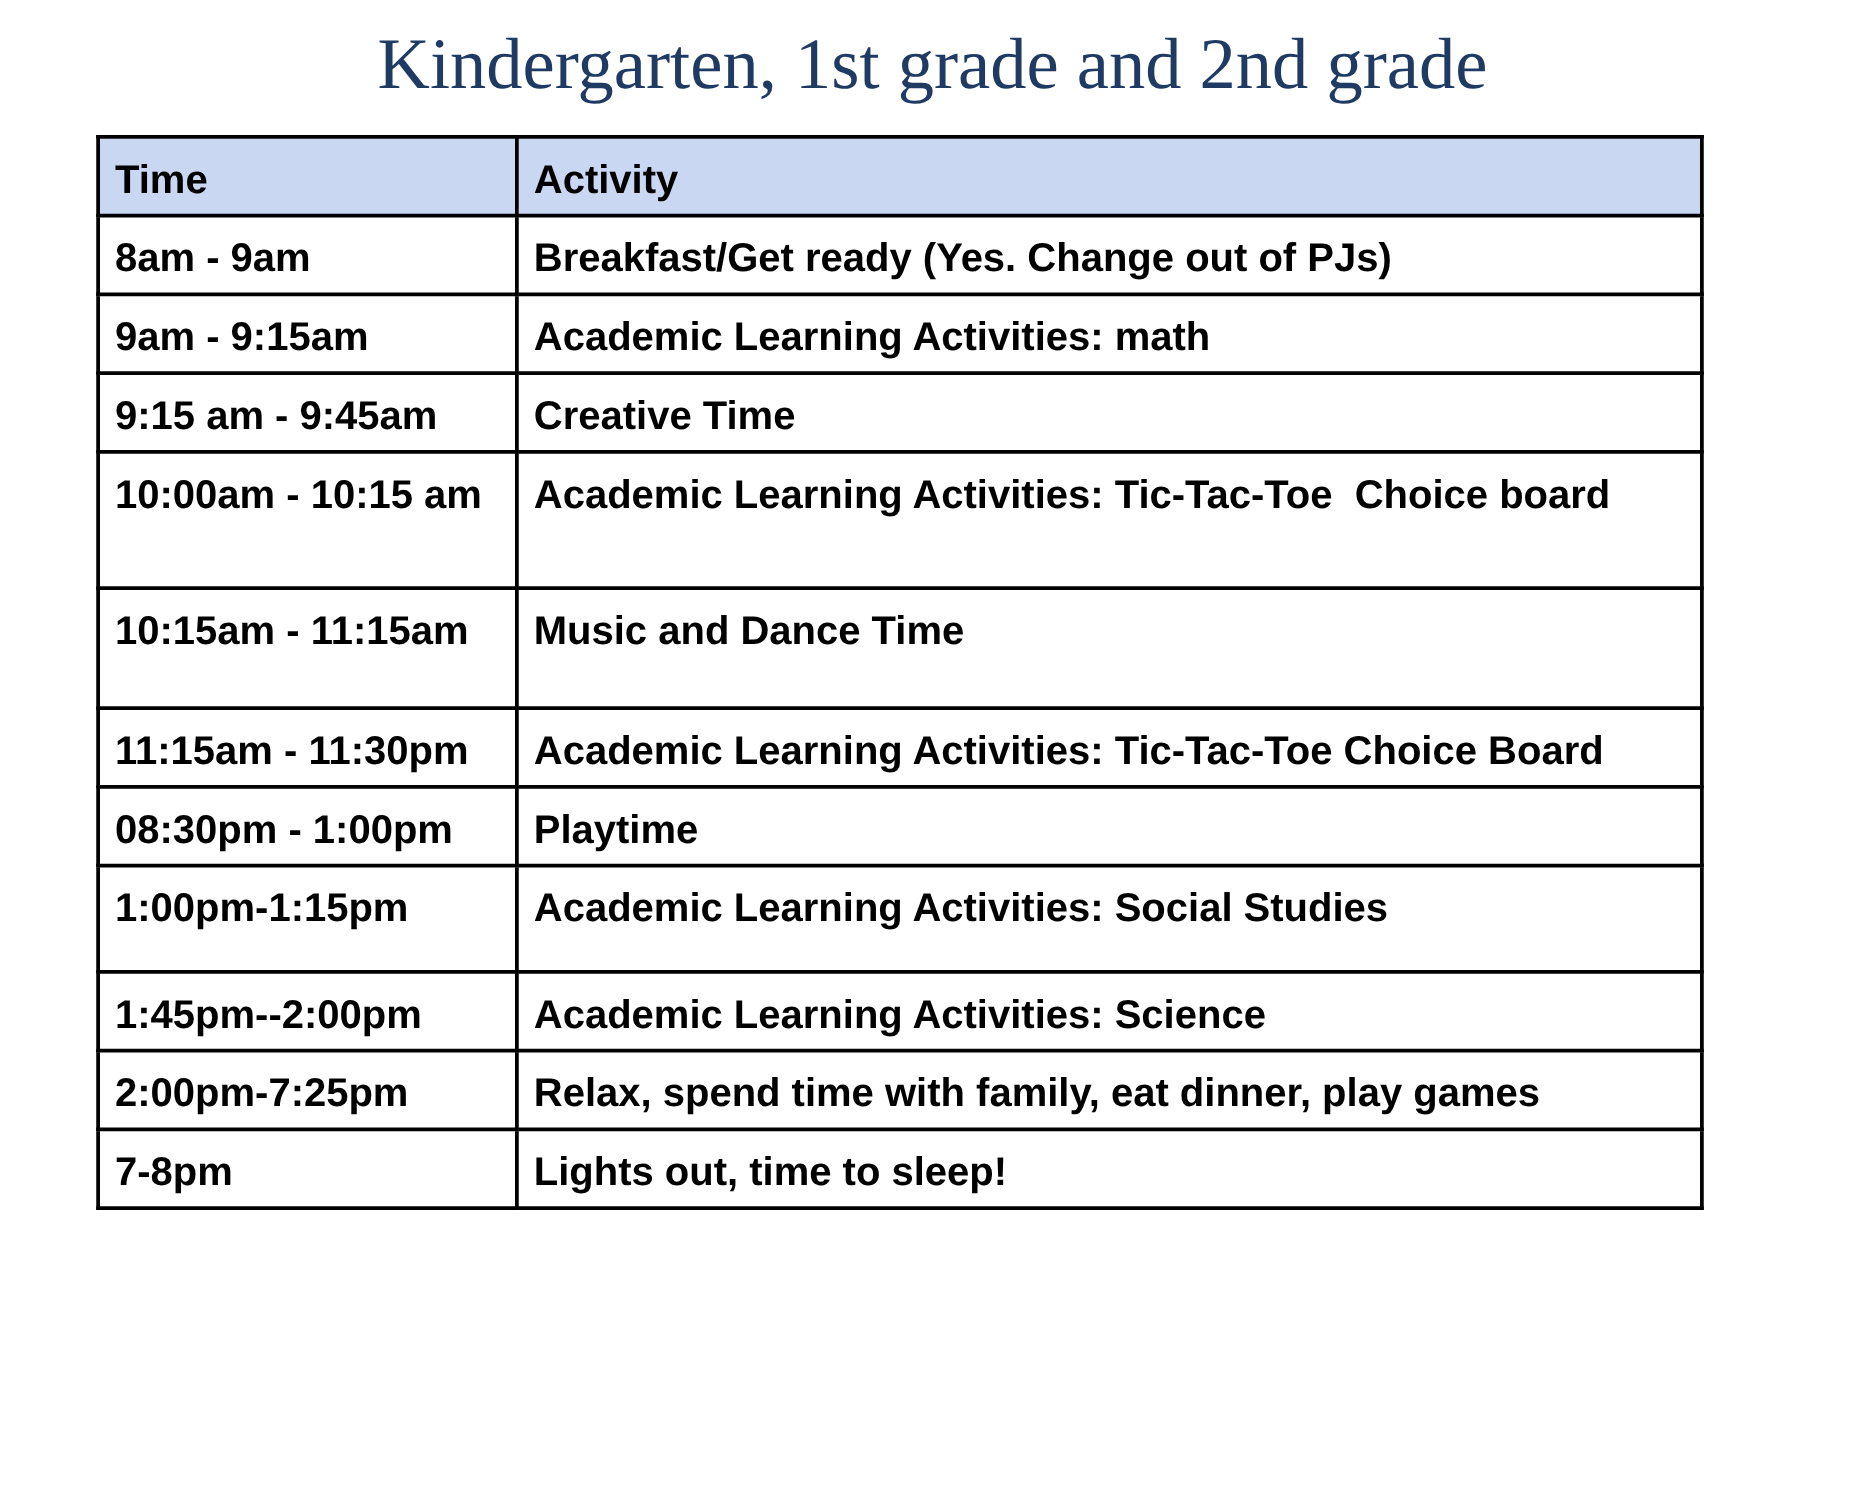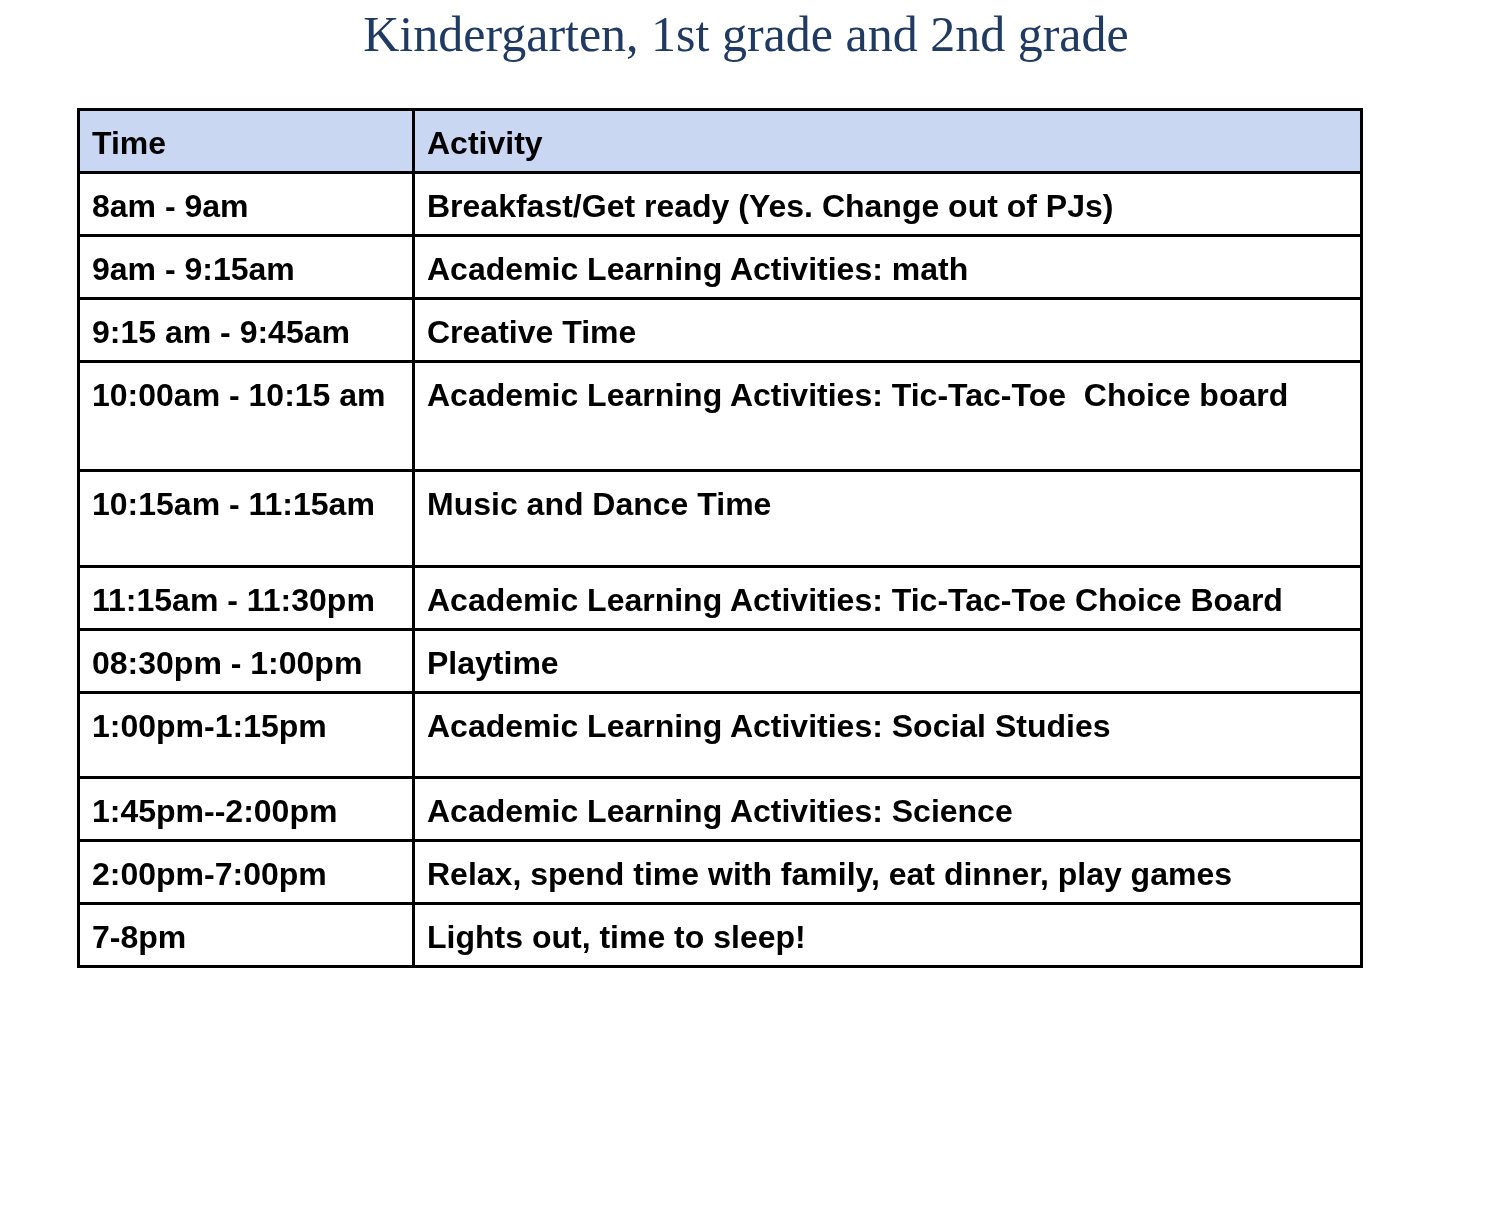--- a/index.html
+++ b/index.html
@@ -13,25 +13,25 @@
     height: 1206px;
     background: var(--page-bg, #ffffff);
     font-family: "Liberation Sans", sans-serif;
     overflow: hidden;
   }
   .doc-title {
     position: absolute;
     top: 6px;
     left: 0;
     right: 0;
-    margin: 0;
+    margin: 12px;
     text-align: center;
     font-family: "Liberation Serif", serif;
     font-weight: 400;
-    font-size: 50px;
+    font-size: 58px;
     line-height: 1.15;
     color: var(--title-color, #1f3a63);
   }
   table.schedule {
     position: absolute;
     left: 77px;
     top: 108px;
     width: 1283px;
     border-collapse: collapse;
     table-layout: fixed;
@@ -115,21 +115,21 @@
         </tr>
         <tr>
           <td class="time-cell">1:00pm-1:15pm</td>
           <td class="activity-cell">Academic Learning Activities: Social Studies</td>
         </tr>
         <tr>
           <td class="time-cell">1:45pm--2:00pm</td>
           <td class="activity-cell">Academic Learning Activities: Science</td>
         </tr>
         <tr>
-          <td class="time-cell">2:00pm-7:00pm</td>
+          <td class="time-cell">2:00pm-7:25pm</td>
           <td class="activity-cell">Relax, spend time with family, eat dinner, play games</td>
         </tr>
         <tr>
           <td class="time-cell">7-8pm</td>
           <td class="activity-cell">Lights out, time to sleep!</td>
         </tr>
       </tbody>
   </table>
 </div>
 

